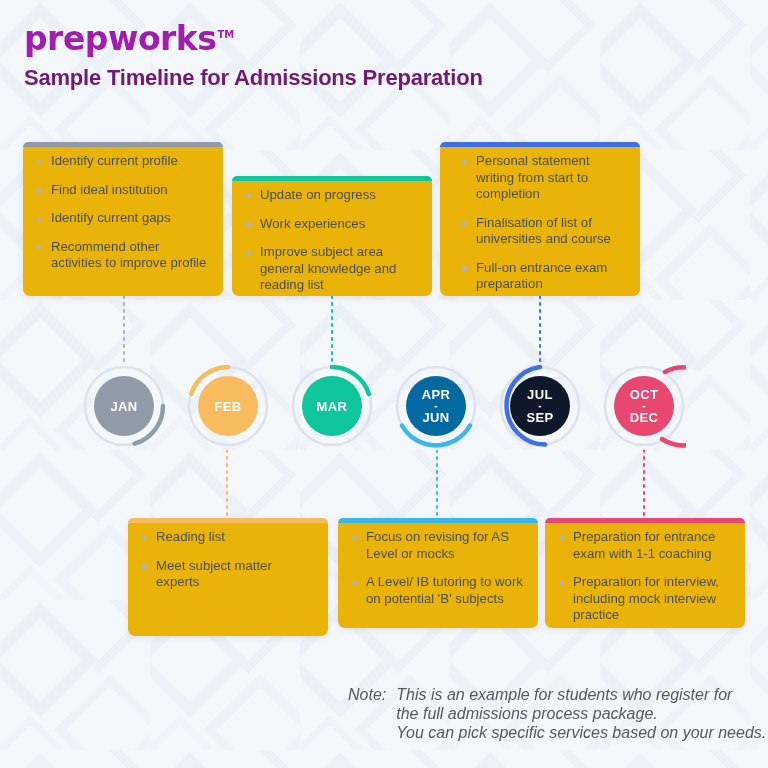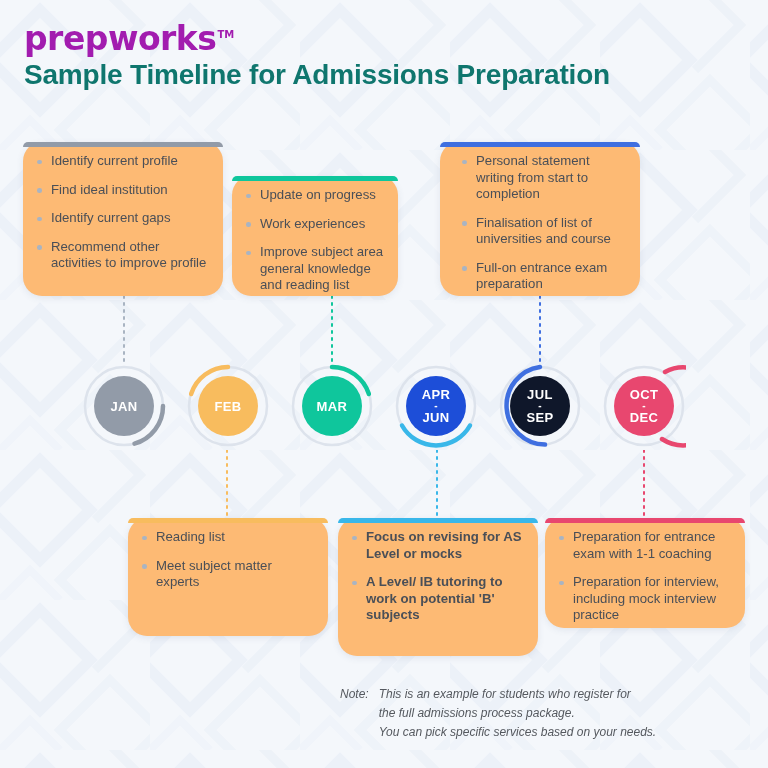--- a/index.html
+++ b/index.html
@@ -17,31 +17,31 @@
     position:absolute;left:24px;top:22px;
     font-family:"DejaVu Sans", sans-serif;
     font-size:33px;font-weight:bold;color:#a21caf;
     letter-spacing:-0.5px;line-height:1;
   }
   .logo .tm{
     font-size:10px;vertical-align:super;font-weight:bold;
     letter-spacing:0;margin-left:1px;
   }
   .page-title{
-    position:absolute;left:24px;top:59px;
-    font-family:"Liberation Sans", sans-serif;
-    font-size:28px;font-weight:bold;color:#0f766e;
+    position:absolute;left:24px;top:65px;
+    font-family:"Liberation Sans", sans-serif;
+    font-size:22px;font-weight:bold;color:#701a75;
     letter-spacing:-0.2px;
   }
 
   
   .card{
     position:absolute;
-    background:#fdba74;
-    border-radius:19px;
+    background:#eab308;
+    border-radius:7px;
     box-shadow:0 2px 7px rgba(60,80,120,.10);
     box-sizing:border-box;
     padding:11px 12px 12px 12px;
   }
   .card-top{
     position:absolute;left:0;right:0;top:0;height:5px;
     border-radius:7px 7px 0 0;
   }
   ul.bullets{list-style:none;margin:0;padding:0;}
   ul.bullets li{
@@ -75,23 +75,23 @@
     font-weight:bold;font-size:13px;letter-spacing:.4px;
     line-height:13px;
   }
   .circle .disc .dash{font-size:10px;line-height:8px;margin:1px 0;}
 
   
   .conn{position:absolute;width:2px;}
 
   
   .note{
-    position:absolute;left:340px;top:685px;
-    font-family:"Liberation Sans", sans-serif;
-    font-size:12px;line-height:19px;color:#55595f;
+    position:absolute;left:348px;top:685px;
+    font-family:"Liberation Sans", sans-serif;
+    font-size:16px;line-height:19px;color:#55595f;
     font-style:italic;
     display:flex;
   }
   .note .lbl{margin-right:10px;font-style:italic;white-space:nowrap;}
   .note .body{font-style:italic;}
 </style>
 </head>
 <body>
 
 <svg id="bgpattern" width="768" height="768">
@@ -135,21 +135,21 @@
   <div class="card" style="left:23px;top:142px;width:200px;height:154px;">
     <div class="card-top" style="background:#929ba8;"></div>
     <ul class="bullets">
       <li>Identify current profile</li>
       <li>Find ideal institution</li>
       <li>Identify current gaps</li>
       <li>Recommend other activities to improve profile</li>
     </ul>
   </div>
 
-  <div class="card" style="left:232px;top:176px;width:166px;height:120px;">
+  <div class="card" style="left:232px;top:176px;width:200px;height:120px;">
     <div class="card-top" style="background:#0fc69c;"></div>
     <ul class="bullets">
       <li>Update on progress</li>
       <li>Work experiences</li>
       <li>Improve subject area general knowledge and reading list</li>
     </ul>
   </div>
 
   <div class="card" style="left:440px;top:142px;width:200px;height:154px;padding-left:20px;">
     <div class="card-top" style="background:#3f6fe0;"></div>
@@ -188,21 +188,21 @@
     <div class="disc" style="background:#f8bc5e;">
       <span>FEB</span>
     </div>
   </div>
 
   <div class="circle" style="left:394px;top:364px;">
     <svg width="84" height="84" viewBox="0 0 84 84">
       <circle cx="42" cy="42" r="39" fill="none" stroke="#dde3ec" stroke-width="2.5"></circle>
       <path d="M 8 61.5 A 39 39 0 0 0 76 61.5" fill="none" stroke="#39b7e9" stroke-width="4.5" stroke-linecap="round"></path>
     </svg>
-    <div class="disc" style="background:#1d4ed8;">
+    <div class="disc" style="background:#0369a1;">
       <span>APR</span>
       <span class="dash">-</span>
       <span>JUN</span>
     </div>
   </div>
 
   <div class="circle" style="left:498px;top:364px;">
     <svg width="84" height="84" viewBox="0 0 84 84">
       <circle cx="42" cy="42" r="39" fill="none" stroke="#dde3ec" stroke-width="2.5"></circle>
       <path d="M 42 3 A 39 39 0 0 0 47 80.6" fill="none" stroke="#3f6fe0" stroke-width="4.5" stroke-linecap="round"></path>
@@ -227,21 +227,21 @@
   </div>
 
   <div class="card" style="left:128px;top:518px;width:200px;height:118px;">
     <div class="card-top" style="background:#f8bc5e;"></div>
     <ul class="bullets">
       <li>Reading list</li>
       <li>Meet subject matter experts</li>
     </ul>
   </div>
 
-  <div class="card" style="left:338px;top:518px;width:200px;height:138px;font-weight:bold;">
+  <div class="card" style="left:338px;top:518px;width:200px;height:110px;">
     <div class="card-top" style="background:#39b7e9;"></div>
     <ul class="bullets">
       <li>Focus on revising for AS Level or mocks</li>
       <li>A Level/ IB tutoring to work on potential 'B' subjects</li>
     </ul>
   </div>
 
   <div class="card" style="left:545px;top:518px;width:200px;height:110px;">
     <div class="card-top" style="background:#e8476f;"></div>
     <ul class="bullets">

